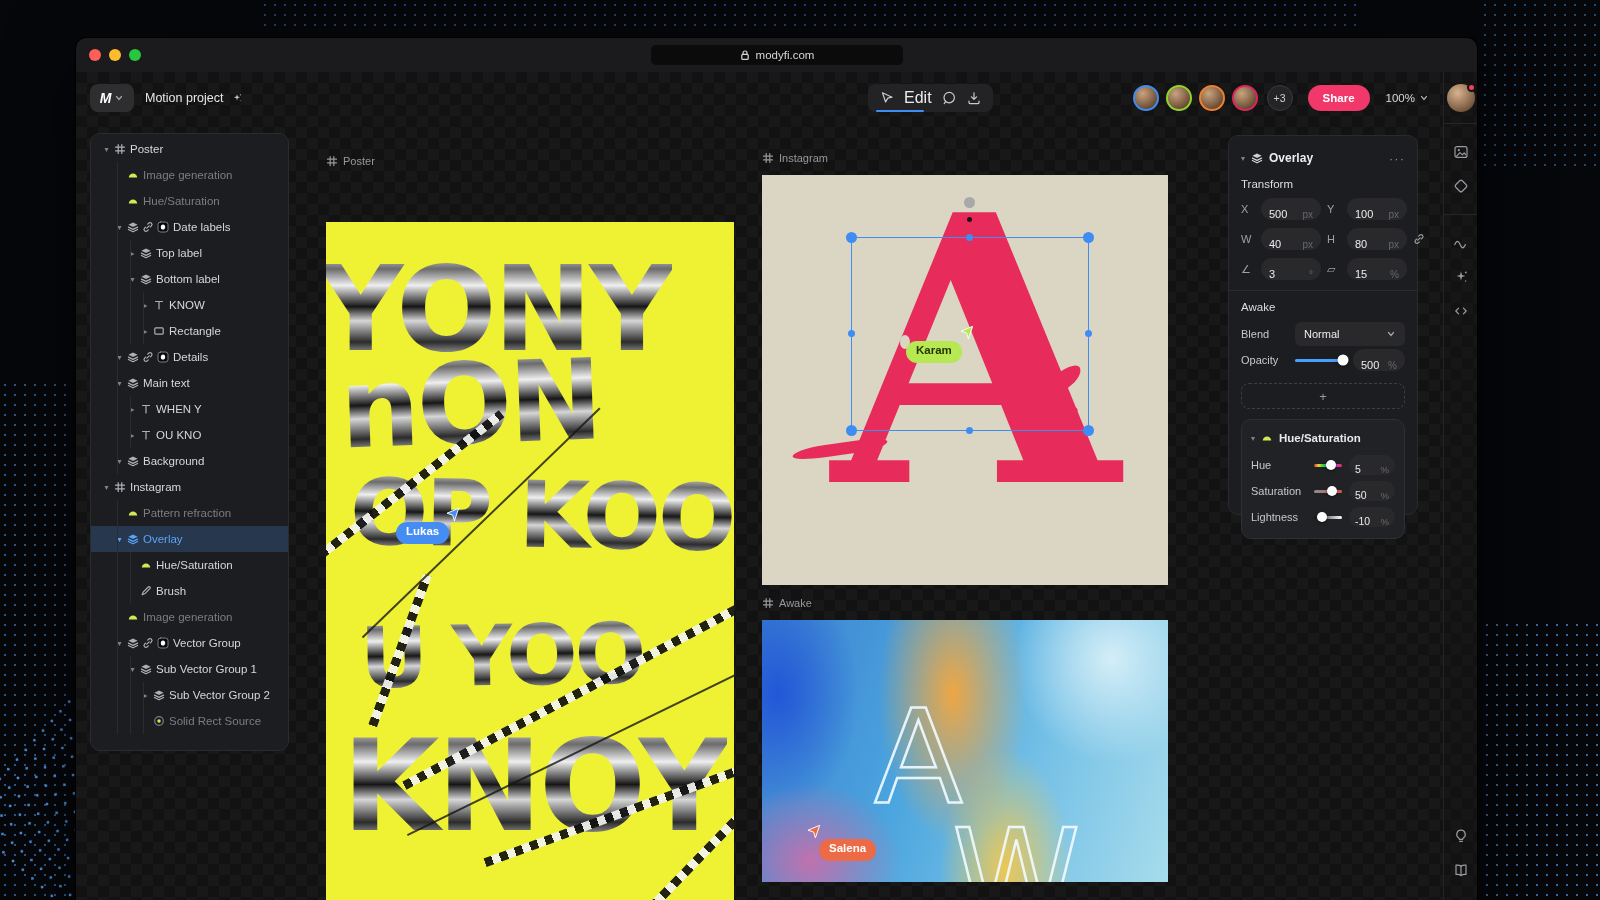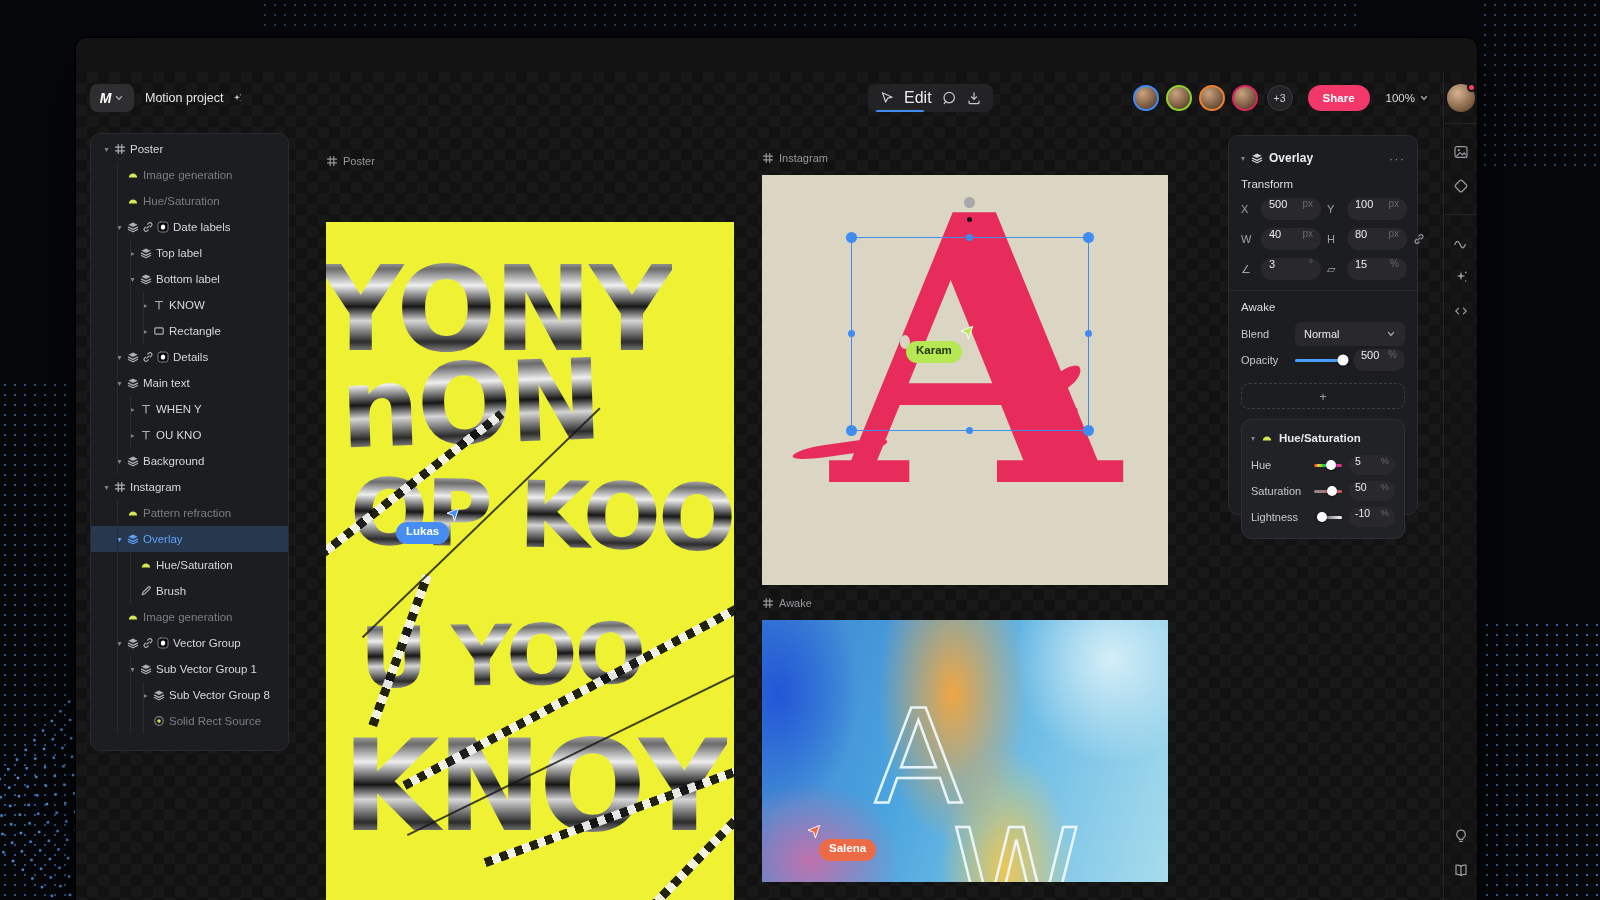--- a/index.html
+++ b/index.html
@@ -106,21 +106,21 @@
   
   .right-panel { position:absolute; left:1152px; top:63px; width:190px; height:380px; background:#1c1d20; border:1px solid #2a2b2e; border-radius:10px; z-index:50; padding:10px 12px; color:#c7c8cc; }
   .rp-head { display:flex; align-items:center; gap:6px; height:24px; }
   .rp-head .caret { font-size:8px; color:#808287; }
   .rp-title { color:#eceded; font-size:12px; font-weight:bold; flex:1; }
   .rp-more { color:#8a8b90; font-size:13px; letter-spacing:1px; }
   .rp-sec { color:#dcdde0; font-size:11.5px; margin:8px 0 8px; }
   .tgrid { display:grid; grid-template-columns:14px 60px 14px 60px 12px; column-gap:6px; row-gap:8px; align-items:center; }
   .tlbl { color:#9fa0a5; font-size:11px; }
   .tlbl.glyph { font-family:"DejaVu Sans", sans-serif; font-size:11px; }
-  .pill { height:22px; background:#29292c; border-radius:11px; display:flex; align-items:flex-start; justify-content:space-between; padding:0 8px; }
+  .pill { height:22px; background:#29292c; border-radius:11px; display:flex; align-items:flex-end; justify-content:space-between; padding:0 8px; }
   .pill .v { color:#ececee; font-size:11px; }
   .pill .u { color:#67686d; font-size:10px; }
   .rp-div { height:1px; background:#2a2b2e; margin:10px -12px; }
   .frow { display:flex; align-items:center; height:26px; gap:6px; }
   .frow .flbl { width:48px; font-size:11px; color:#c7c8cc; }
   .select { flex:1; height:24px; background:#29292c; border-radius:6px; display:flex; align-items:center; padding:0 9px; }
   .select .v { flex:1; color:#ececee; font-size:11px; }
   .slider { position:relative; flex:1; height:3px; border-radius:2px; background:#3a3b3f; }
   .slider .fill { position:absolute; left:0; top:0; bottom:0; background:#4a9eff; border-radius:2px; }
   .slider .thumb { position:absolute; top:50%; width:11px; height:11px; border-radius:50%; background:#fff; transform:translate(-50%,-50%); box-shadow:0 1px 3px rgba(0,0,0,.5); }
@@ -152,20 +152,36 @@
 <body>
 
 <div class="stage">
   <div class="dots d1"></div>
   <div class="dots d2"></div>
   <div class="dots d3"></div>
   <div class="dots d4"></div>
   <div class="dots d5"></div>
 
   <div class="window">
+    <div class="titlebar">
+      <div class="lights">
+        <span class="light" style="background:#ff5f57"></span>
+        <span class="light" style="background:#febc2e"></span>
+        <span class="light" style="background:#29c73f"></span>
+      </div>
+      <div class="urlpill">
+        <span class="icon" style="color:#d6d6d8">
+            <svg width="12" height="12" viewBox="0 0 12 12" fill="none" stroke="currentColor" stroke-width="1.2" stroke-linecap="round" stroke-linejoin="round">
+              <rect x="2.8" y="5.4" width="6.4" height="5" rx="1"></rect>
+              <path d="M4 5.4V4a2 2 0 0 1 4 0v1.4"></path>
+            </svg>
+          </span>
+        <span>modyfi.com</span>
+      </div>
+    </div>
 
     <div class="app">
 
       <div class="canvas">
 
         <div class="ab-label" style="left:250px; top:83px;">
           <span class="icon" style="color:#97989d">
               <svg width="12" height="12" viewBox="0 0 12 12" fill="none" stroke="currentColor" stroke-width="1.2" stroke-linecap="round" stroke-linejoin="round">
                 <path d="M4.2 1.5v9M7.8 1.5v9M1.5 4.2h9M1.5 7.8h9"></path>
               </svg>
@@ -588,21 +604,21 @@
               <span class="guide" style="left: 39px;"></span>
               <span class="guide" style="left: 52px;"></span>
               <span class="caret">▸</span>
               <span class="licon">
                 <svg width="12" height="12" viewBox="0 0 12 12" fill="none" stroke="currentColor" stroke-width="1.2" stroke-linecap="round" stroke-linejoin="round">
                   <path d="M6 1.4 10.6 3.7 6 6 1.4 3.7Z" fill="currentColor" stroke="none"></path>
                   <path d="M1.4 6.1 6 8.4 10.6 6.1"></path>
                   <path d="M1.4 8.5 6 10.8 10.6 8.5"></path>
                 </svg>
               </span>
-              <span class="tlabel">Sub Vector Group 8</span>
+              <span class="tlabel">Sub Vector Group 2</span>
             </div>
             <div class="trow dim" style="padding-left: 49px;">
               <span class="guide" style="left: 26px;"></span>
               <span class="guide" style="left: 39px;"></span>
               <span class="guide" style="left: 52px;"></span>
               <span class="caret"></span>
               <span class="licon">
                 <svg width="12" height="12" viewBox="0 0 12 12" fill="none" stroke="currentColor" stroke-width="1.2" stroke-linecap="round" stroke-linejoin="round">
                   <circle cx="6" cy="6" r="4.3"></circle>
                   <circle cx="6" cy="6" r="1.7" fill="#d7e752" stroke="none"></circle>

